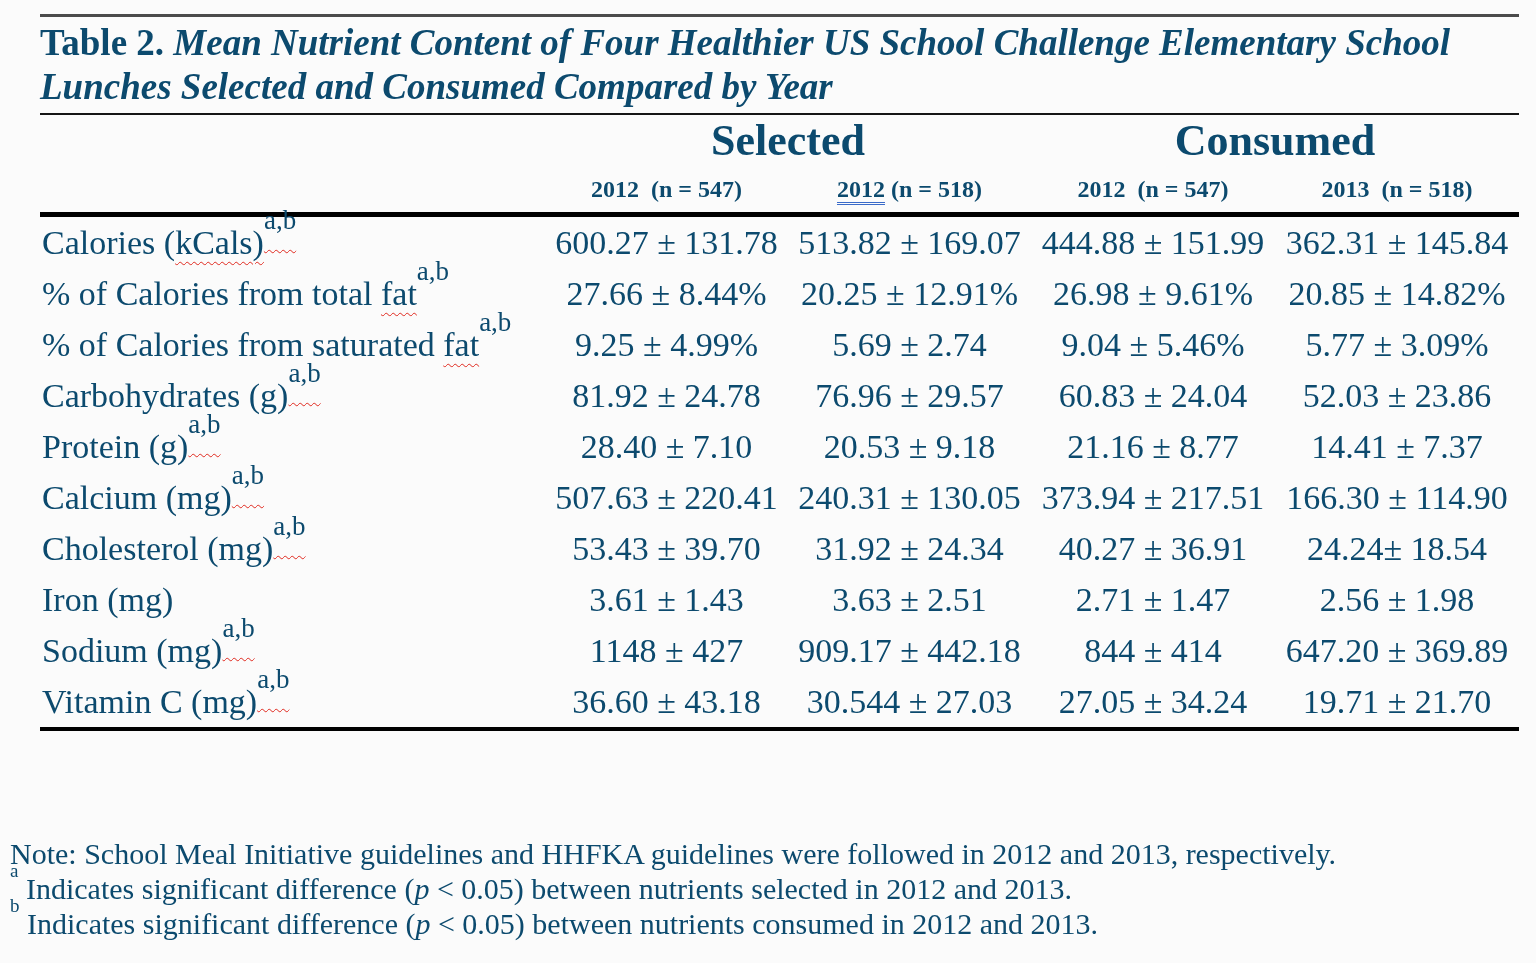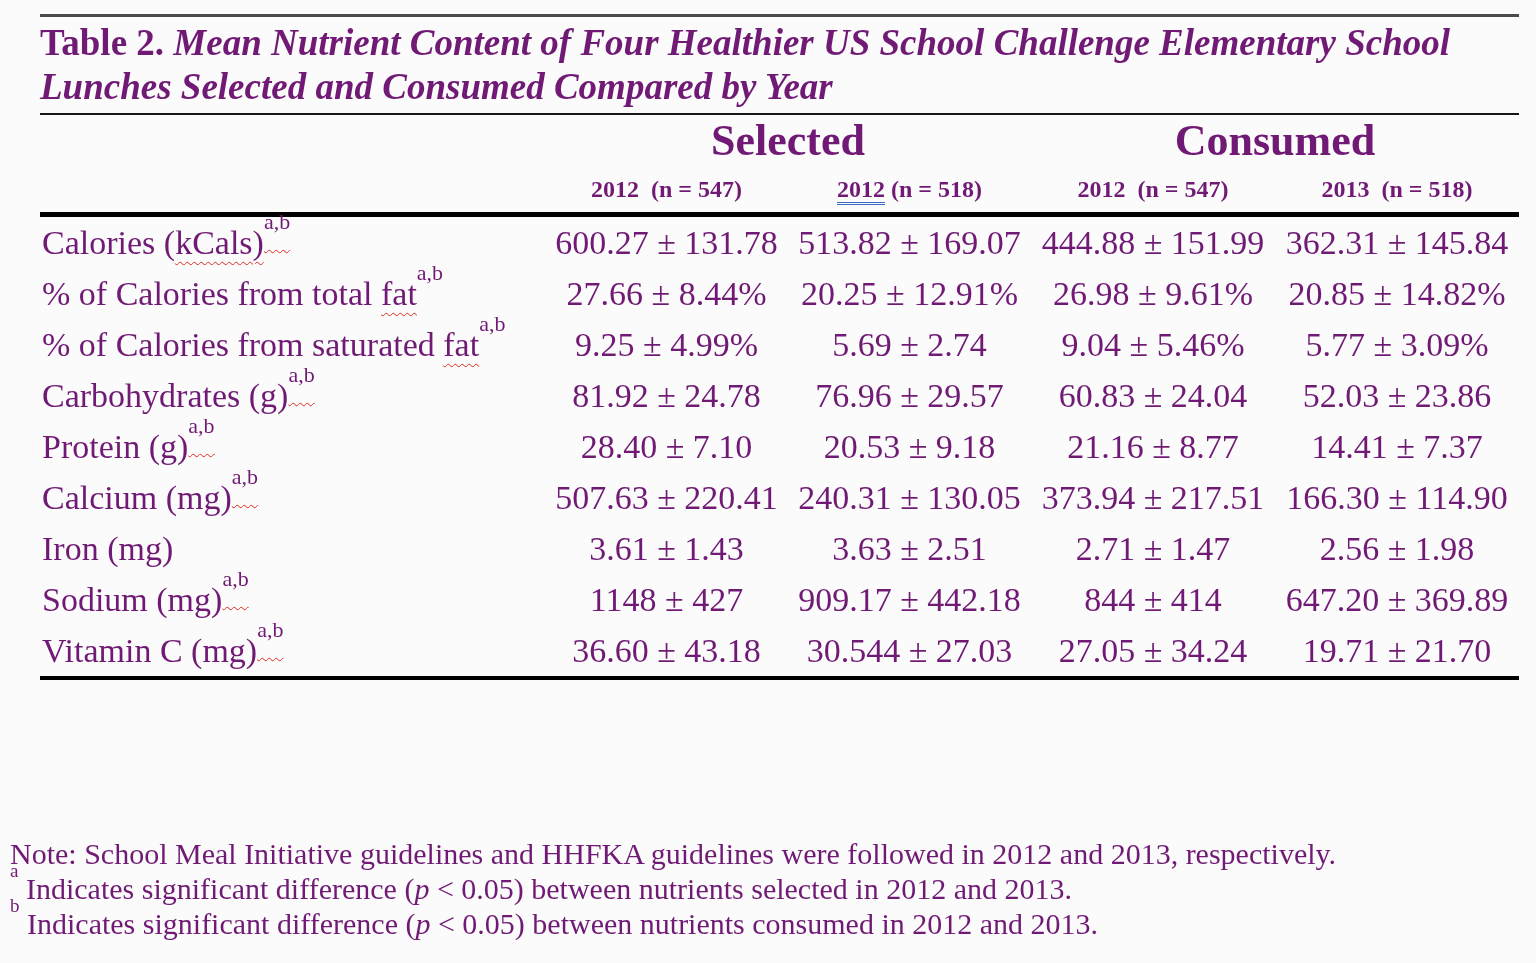--- a/index.html
+++ b/index.html
@@ -1,19 +1,19 @@
 <!DOCTYPE html>
 <html><head>
 <meta charset="utf-8">
 <style>
   html,body{margin:0;padding:0;}
   body{background:#f4f4f4;}
   .page{
     position:relative; width:1536px; height:963px; background:#fbfbfb;
-    font-family:"Liberation Serif","DejaVu Serif",serif; color:#701a75; overflow:hidden;
+    font-family:"Liberation Serif","DejaVu Serif",serif; color:#0c4a6e; overflow:hidden;
   }
   .top-rule{position:absolute; left:40px; top:14px; width:1479px; height:3px; background:#4b4b4b;}
   .title{
     position:absolute; left:40px; top:21px; width:1479px;
     font-weight:bold; font-size:37px; line-height:44px;
     border-bottom:2px solid #151515; padding-bottom:4px;
   }
   .title .rest{font-style:italic;}
   table.nutrients{
     position:absolute; left:40px; top:115px; width:1479px;
@@ -24,21 +24,21 @@
   .year-row th{
     font-weight:bold; font-size:24px; height:46px; vertical-align:middle; text-align:center;
     white-space:pre; border-bottom:5px solid #000;
   }
   tbody td{
     font-size:34px; height:51px; vertical-align:middle; text-align:center; white-space:pre;
   }
   tbody td.label{text-align:left; padding-left:2px;}
   tbody tr:last-child td{border-bottom:4px solid #000;}
   sup{
-    font-size:22px; line-height:0; position:relative; top:-12px;
+    font-size:27px; line-height:0; position:relative; top:-12px;
   }
   .wavy{
     text-decoration:underline; text-decoration-style:wavy;
     text-decoration-color:#e0291f; text-decoration-thickness:1px; text-underline-offset:7px;
   }
   .wavy-sup{
     text-decoration:underline; text-decoration-style:wavy;
     text-decoration-color:#e0291f; text-decoration-thickness:1px; text-underline-offset:20px;
   }
   .gblue{
@@ -122,20 +122,27 @@
           <td>14.41 ± 7.37</td>
         </tr>
         <tr>
           <td class="label">Calcium (mg)<sup class="wavy-sup">a,b</sup></td>
           <td>507.63 ± 220.41</td>
           <td>240.31 ± 130.05</td>
           <td>373.94 ± 217.51</td>
           <td>166.30 ± 114.90</td>
         </tr>
         <tr>
+          <td class="label">Cholesterol (mg)<sup class="wavy-sup">a,b</sup></td>
+          <td>53.43 ± 39.70</td>
+          <td>31.92 ± 24.34</td>
+          <td>40.27 ± 36.91</td>
+          <td>24.24± 18.54</td>
+        </tr>
+        <tr>
           <td class="label">Iron (mg)</td>
           <td>3.61 ± 1.43</td>
           <td>3.63 ± 2.51</td>
           <td>2.71 ± 1.47</td>
           <td>2.56 ± 1.98</td>
         </tr>
         <tr>
           <td class="label">Sodium (mg)<sup class="wavy-sup">a,b</sup></td>
           <td>1148 ± 427</td>
           <td>909.17 ± 442.18</td>

